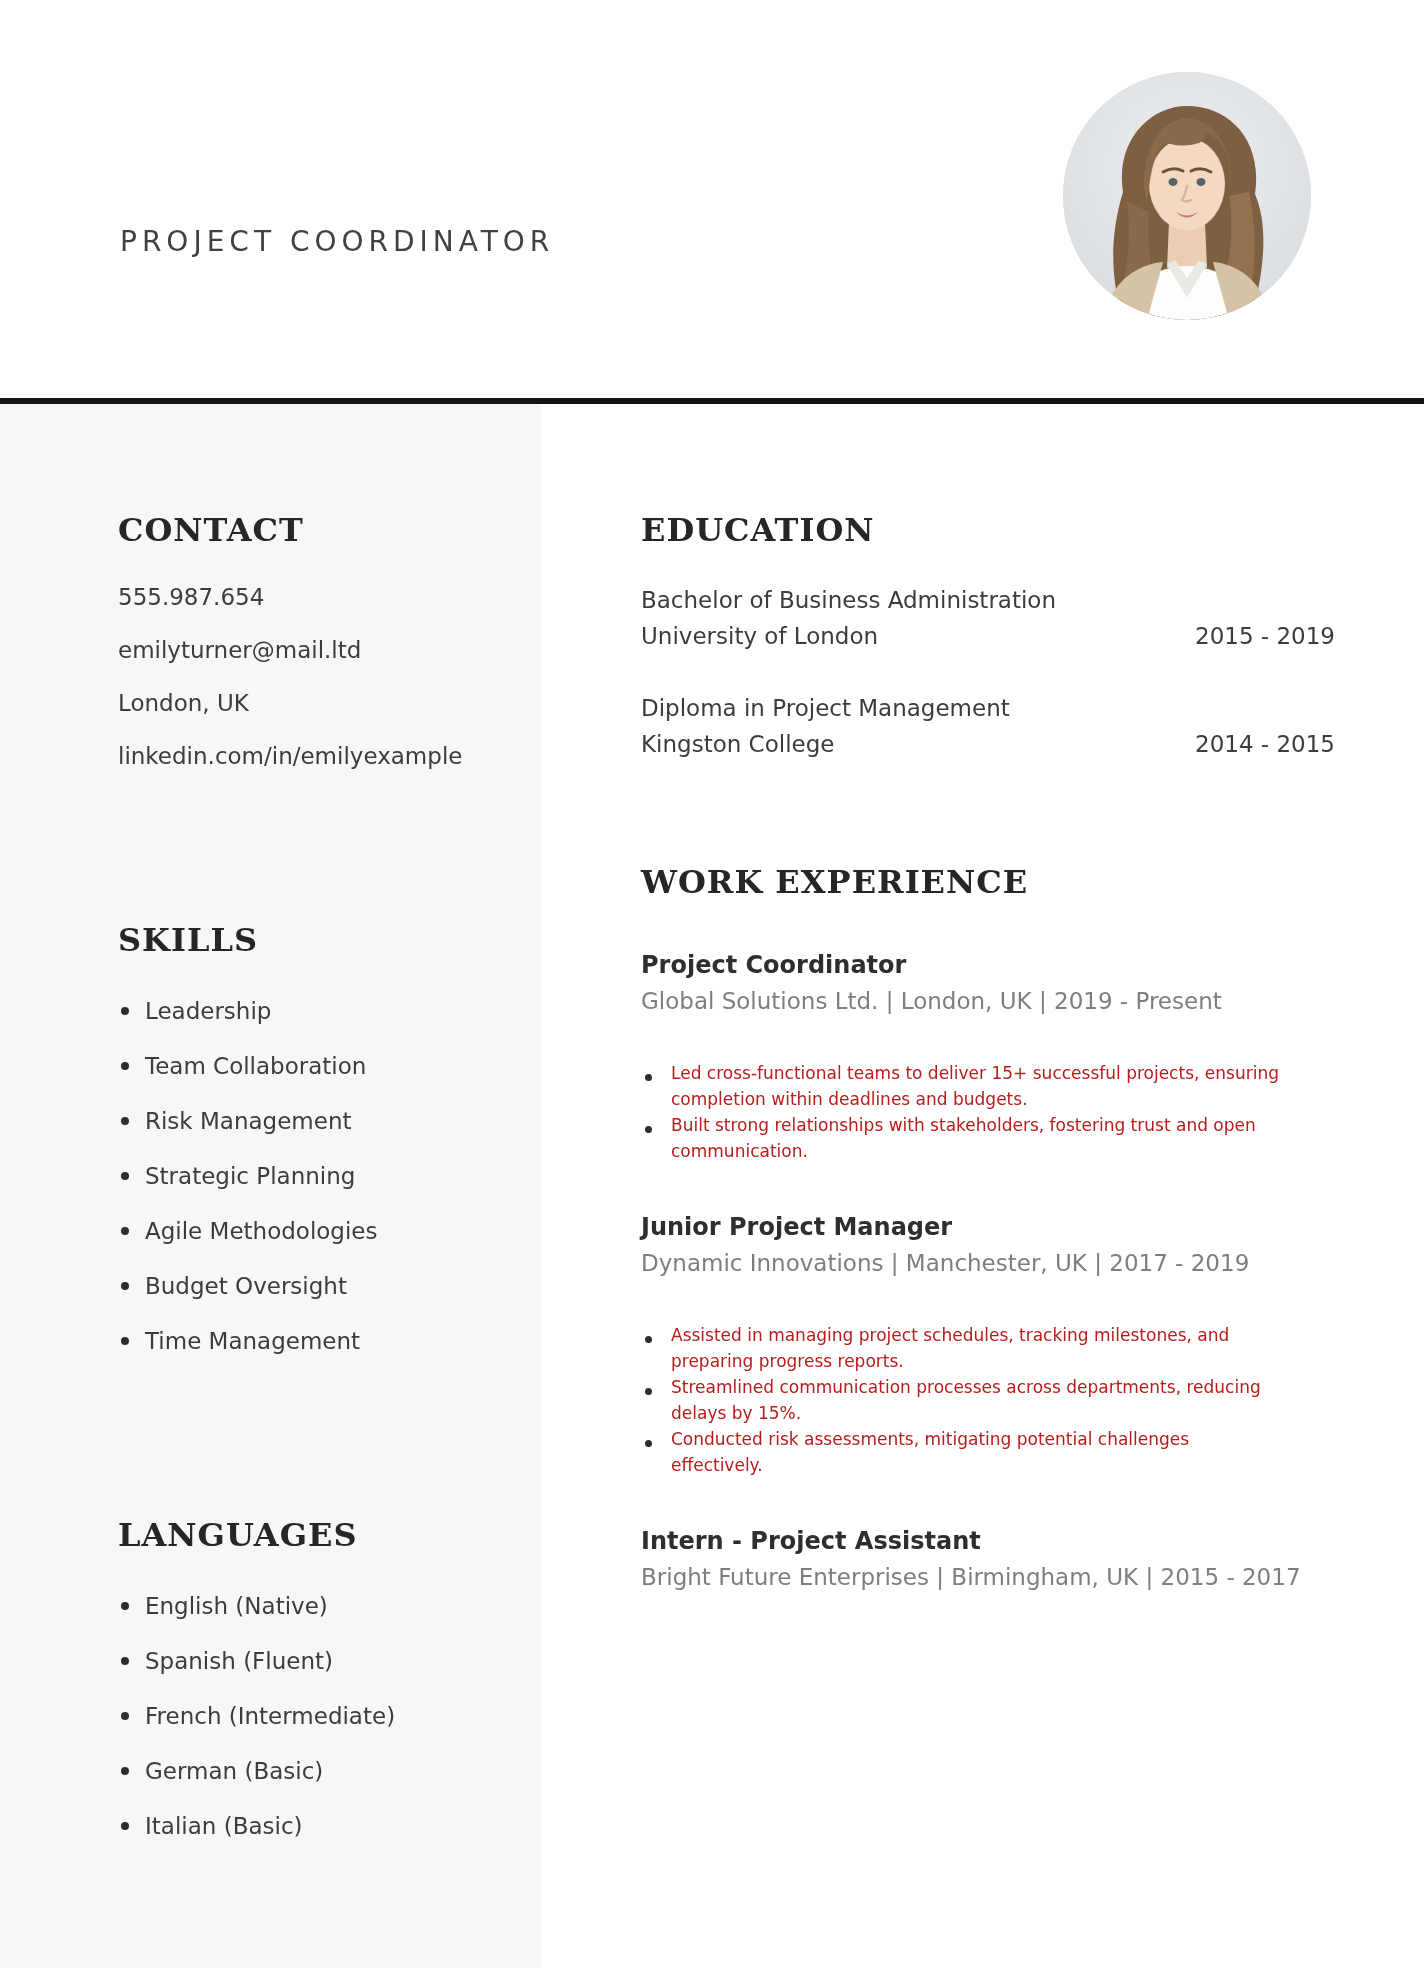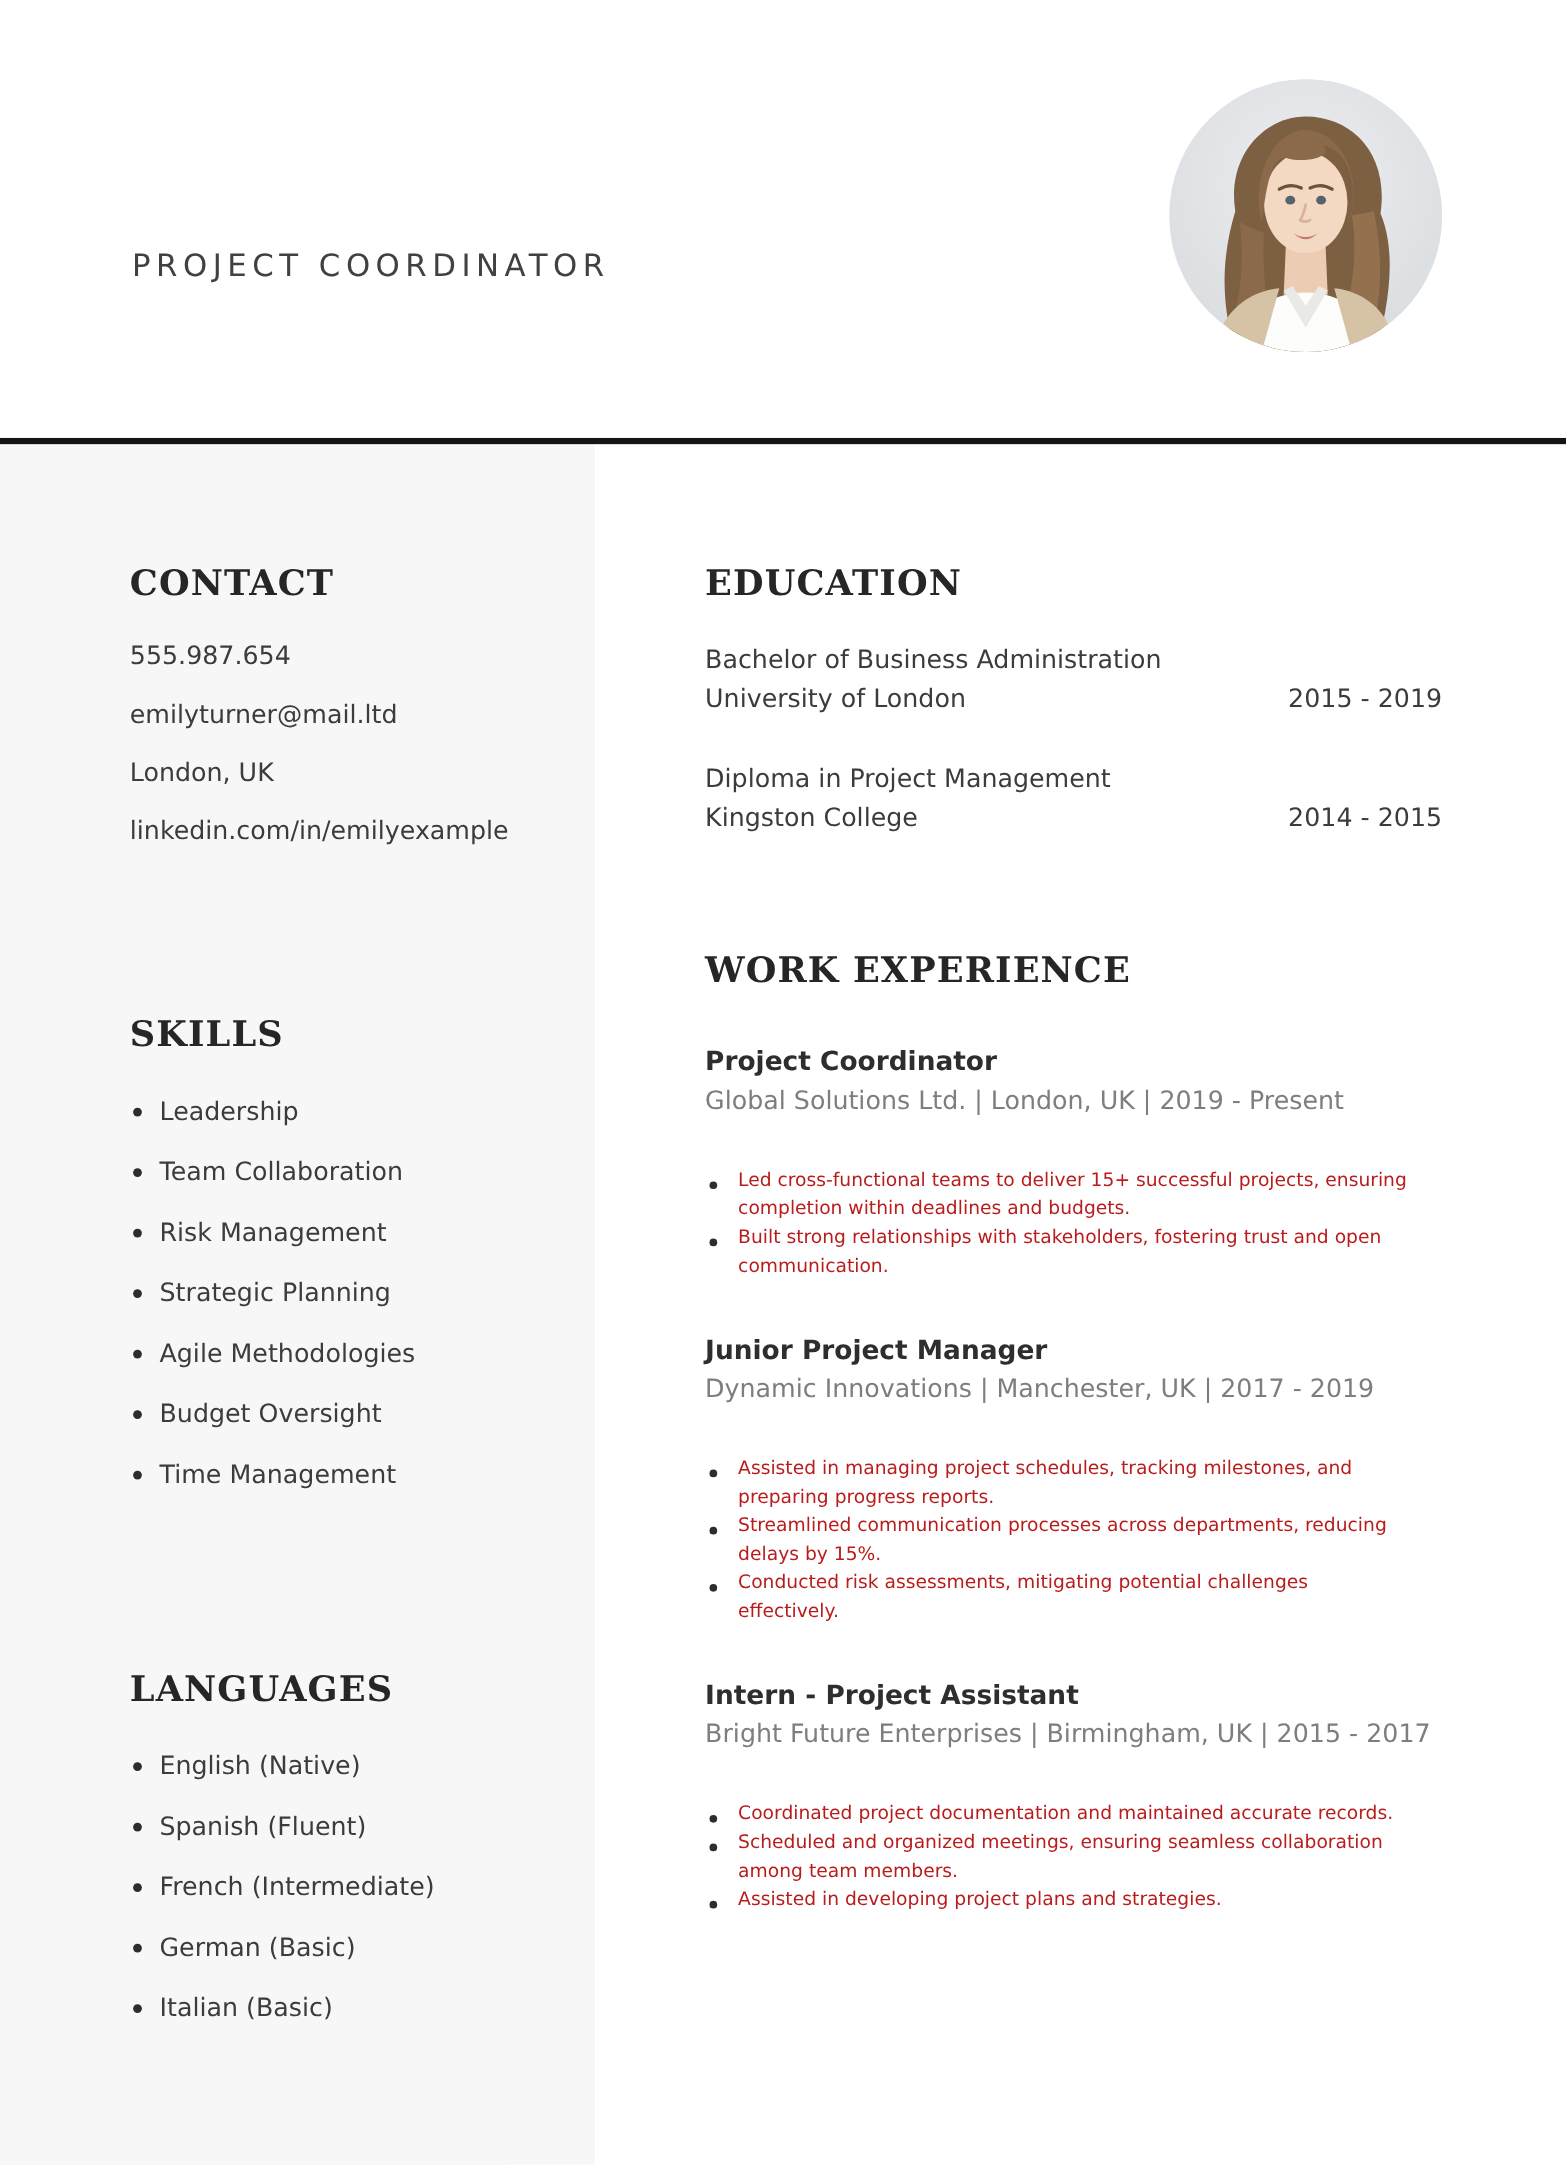--- a/index.html
+++ b/index.html
@@ -16,21 +16,21 @@
   .photo{position:absolute;left:1063px;top:72px;width:248px;height:248px;border-radius:50%;
         overflow:hidden;background:#e2e4e7;}
   .photo svg{display:block;width:100%;height:100%;}
 
   .divider{height:6px;background:#141414;}
 
   
   .cols{display:flex;align-items:stretch;height:1564px;}
   .sidebar{box-sizing:border-box;width:541px;background:#f7f7f7;
            padding:106px 58px 40px 118px;flex:none;}
-  .main{box-sizing:border-box;flex:1;padding:106px 113px 40px 100px;background:#ffffff;}
+  .main{box-sizing:border-box;flex:1;padding:106px 89px 40px 100px;background:#ffffff;}
 
   h2{margin:0;font-family:"DejaVu Serif","Liberation Serif",serif;font-weight:700;
      font-size:32px;line-height:40px;letter-spacing:1px;color:#262626;}
 
   
   .contact-list{list-style:none;margin:36px 0 0 0;padding:0;}
   .contact-list li{font-size:23px;line-height:23px;margin-bottom:30px;color:#3c3c3c;}
 
   ul.dotlist{list-style:none;margin:40px 0 0 0;padding:0;}
   ul.dotlist li{position:relative;font-size:23px;line-height:23px;margin-bottom:32px;
@@ -177,22 +177,17 @@
         <ul class="job-bullets">
           <li>Assisted in managing project schedules, tracking milestones, and preparing progress reports.</li>
           <li>Streamlined communication processes across departments, reducing delays by 15%.</li>
           <li>Conducted risk assessments, mitigating potential challenges effectively.</li>
         </ul>
       </div>
 
       <div class="job">
         <div class="job-title">Intern - Project Assistant</div>
         <div class="job-meta">Bright Future Enterprises | Birmingham, UK | 2015 - 2017</div>
-        <ul class="job-bullets">
-          <li>Coordinated project documentation and maintained accurate records.</li>
-          <li>Scheduled and organized meetings, ensuring seamless collaboration among team members.</li>
-          <li>Assisted in developing project plans and strategies.</li>
-        </ul>
       </div>
 
     </section>
   </div>
 </div>
 
 </body></html>

